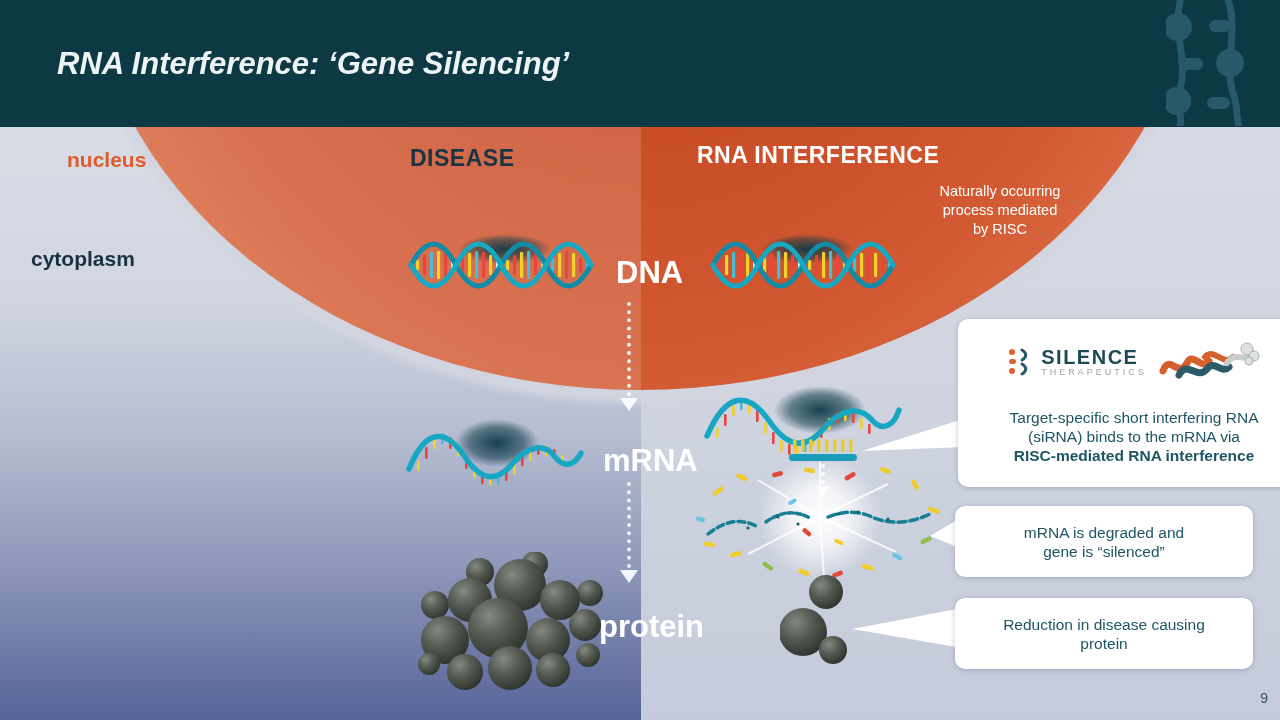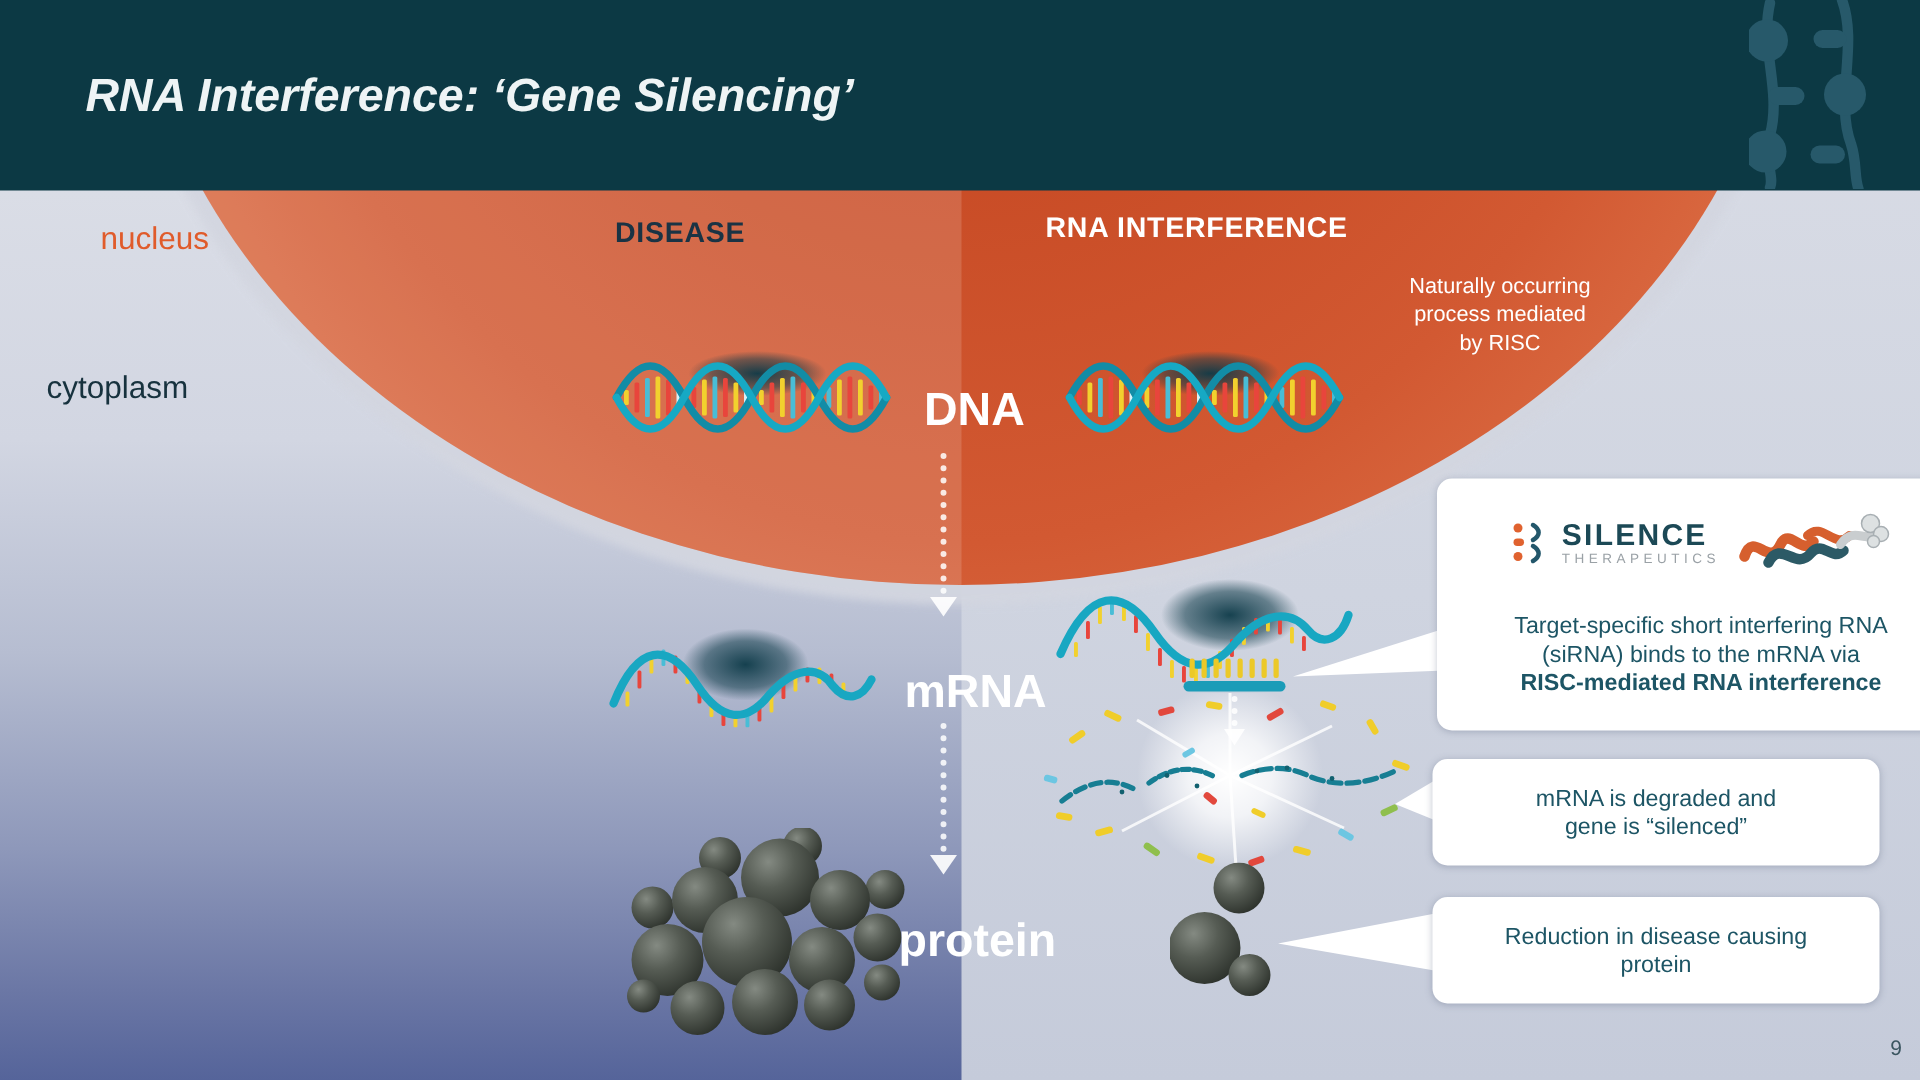--- a/index.html
+++ b/index.html
@@ -11,24 +11,24 @@
     background:linear-gradient(180deg,#dadde6 0%,#d2d6e2 28%,#b6bdd1 52%,#8e98ba 74%,#6b77a5 90%,#55649a 100%);}
   .dome-rim{left:76px;top:-516px;width:1128px;height:919px;border-radius:50%;
     background:#d3d6e0;filter:blur(3px);opacity:.95;}
   .dome{left:85px;top:-510px;width:1110px;height:900px;border-radius:50%;overflow:hidden;
     background:radial-gradient(ellipse at 50% 18%, #b2401d 0%, #c84b25 42%, #d25932 68%, #dd7148 88%, #e68c64 100%);}
   .dome-left-lighten{position:absolute;left:0;top:0;width:556px;height:100%;background:rgba(255,255,255,0.15);}
   
   .header{left:0;top:0;width:1280px;height:127px;background:#0c3944;z-index:20;}
   .title{position:absolute;left:57px;top:46px;font-size:31px;font-weight:bold;color:#eef4f5;white-space:nowrap;font-style:italic;}
   
-  .lbl{z-index:6;font-weight:normal;white-space:nowrap;}
+  .lbl{z-index:6;font-weight:bold;white-space:nowrap;}
   .nucleus{left:67px;top:148px;font-size:21px;color:#e05b2b;}
   .cytoplasm{left:31px;top:247px;font-size:21px;color:#17323e;}
-  .col-head{z-index:6;font-weight:bold;font-size:19px;white-space:nowrap;}
+  .col-head{z-index:6;font-weight:bold;font-size:23px;white-space:nowrap;}
   .disease{left:410px;top:145px;color:#1a3344;letter-spacing:.5px;}
   .rnai{left:697px;top:142px;color:#ffffff;letter-spacing:.5px;}
   .risc-note{left:918px;top:182px;width:164px;text-align:center;z-index:6;color:#ffffff;font-size:14.5px;line-height:19px;}
   .stage{z-index:6;font-weight:bold;font-size:31px;color:#ffffff;}
   .stage-dna{left:616px;top:255px;}
   .stage-mrna{left:603px;top:443px;}
   .stage-protein{left:599px;top:609px;}
   
   .art{position:absolute;z-index:4;}
   .wedges{left:0;top:0;z-index:7;pointer-events:none;}

